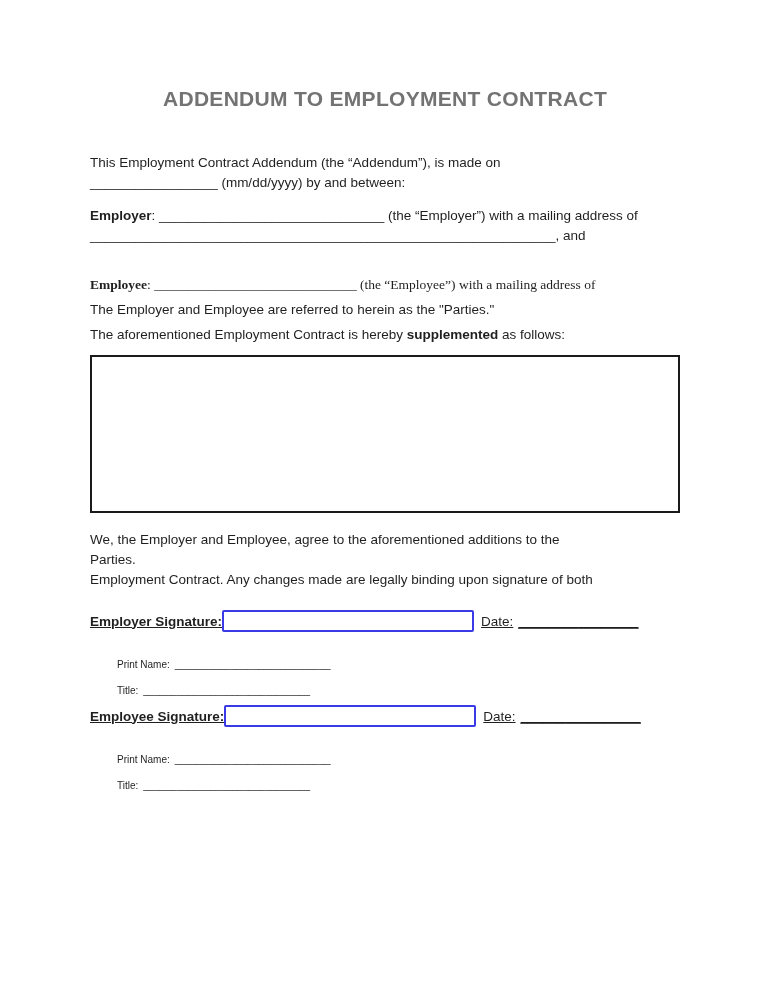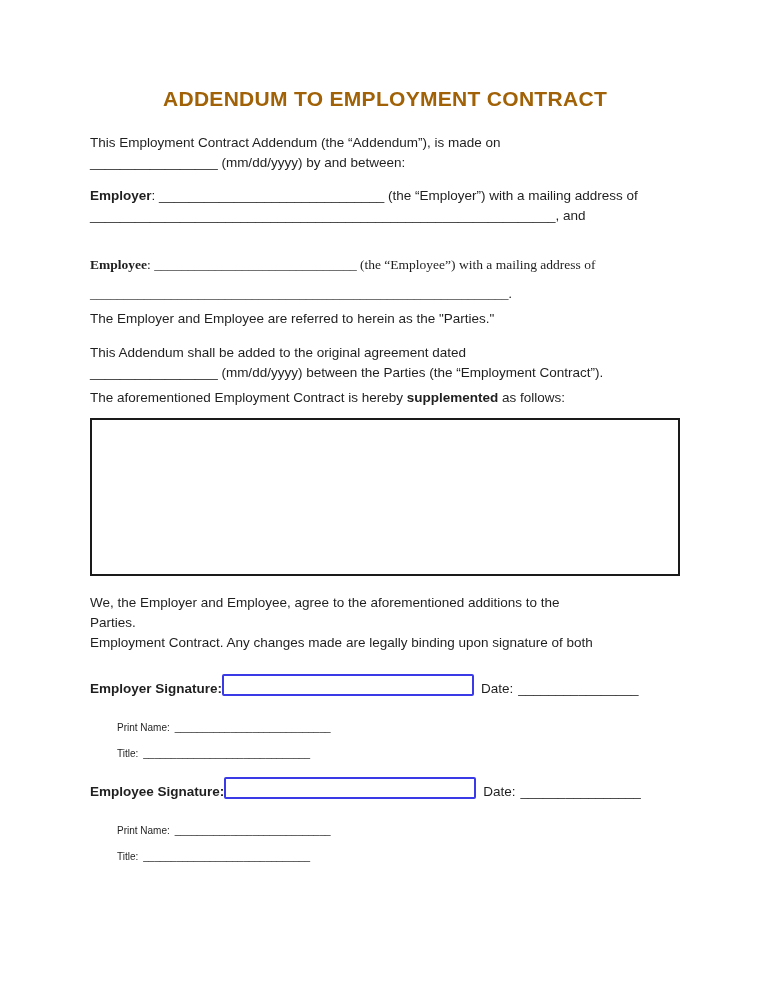--- a/index.html
+++ b/index.html
@@ -15,50 +15,51 @@
     width: 768px; height: 994px;
     background: #ffffff;
     padding: 0 88px 0 90px;
   }
   .doc-title {
     margin-top: 86px;
     font-size: 21px;
     font-weight: 700;
     letter-spacing: 0.3px;
     text-align: center;
-    color: #a16207;
+    color: #737373;
     line-height: 26px;
     white-space: nowrap;
   }
   .para { font-size: 13.5px; line-height: 20px; }
   .line { display: block; white-space: nowrap; }
   .b { font-weight: 700; }
-  .m-intro      { margin-top: 21px; }
+  .m-intro      { margin-top: 41px; }
   .m-employer   { margin-top: 13px; }
   .m-employee   { margin-top: 29px; font-family: Liberation Serif, serif; }
   .gap-line     { margin-top: 9px; }
   .m-parties    { margin-top: 5px; }
   .m-original   { margin-top: 14px; }
   .m-supplement { margin-top: 5px; }
   .supplement-box {
     margin-top: 10px;
     width: 590px; height: 158px;
     border: 2px solid #1a1a1a;
     background: #ffffff;
   }
   .m-agreement { margin-top: 17px; }
   .sig-row {
     margin-top: 19px;
     display: flex;
-    align-items: flex-end;
+    align-items: center;
     height: 24px;
     font-size: 13.5px;
     white-space: nowrap;
+    text-decoration: underline;
   }
-  .sig-row.second { margin-top: 11px; }
+  .sig-row.second { margin-top: 3px; }
   .sig-label { font-weight: 700; }
   .sig-box {
     width: 252px; height: 22px;
     border: 2px solid #3a3ae6;
     border-radius: 2px;
     background: #ffffff;
     flex: 0 0 auto;
   }
   .date-label { margin-left: 7px; }
   .blank { white-space: pre; }
@@ -85,29 +86,24 @@
     <span class="line">_________________ (mm/dd/yyyy) by and between:</span>
   </div>
 
   <div class="para m-employer">
     <span class="line"><span class="b">Employer</span><span>: ______________________________ (the “Employer”) with a mailing address of</span></span>
     <span class="line">______________________________________________________________, and</span>
   </div>
 
   <div class="para m-employee">
     <span class="line"><span class="b">Employee</span><span>: ______________________________ (the “Employee”) with a mailing address of</span></span>
-    <span class="line gap-line">______________________________________________________________.</span>
   </div>
 
   <div class="para m-parties">The Employer and Employee are referred to herein as the "Parties."</div>
 
-  <div class="para m-original">
-    <span class="line">This Addendum shall be added to the original agreement dated</span>
-    <span class="line">_________________ (mm/dd/yyyy) between the Parties (the “Employment Contract”).</span>
-  </div>
 
   <div class="para m-supplement"><span>The aforementioned Employment Contract is hereby </span><span class="b">supplemented</span><span> as follows:</span></div>
 
   <div class="supplement-box"></div>
 
   <div class="para m-agreement">
     <span class="line">We, the Employer and Employee, agree to the aforementioned additions to the</span>
     <span class="line">Parties.</span>
     <span class="line">Employment Contract. Any changes made are legally binding upon signature of both</span>
   </div>

